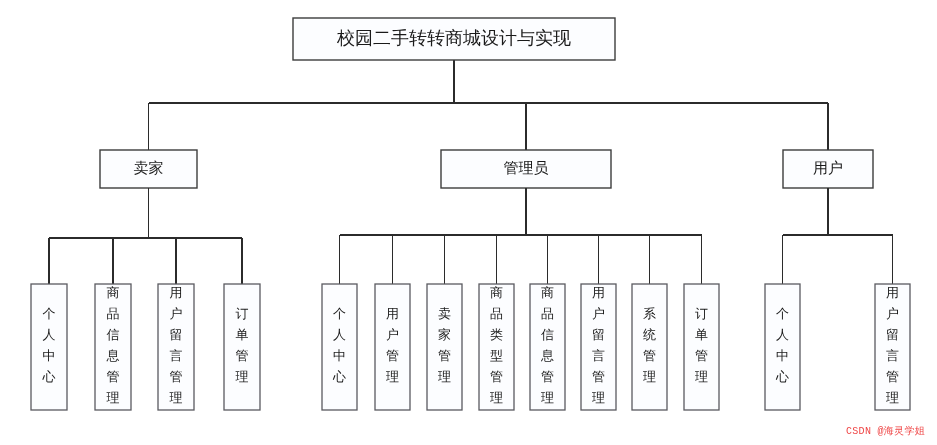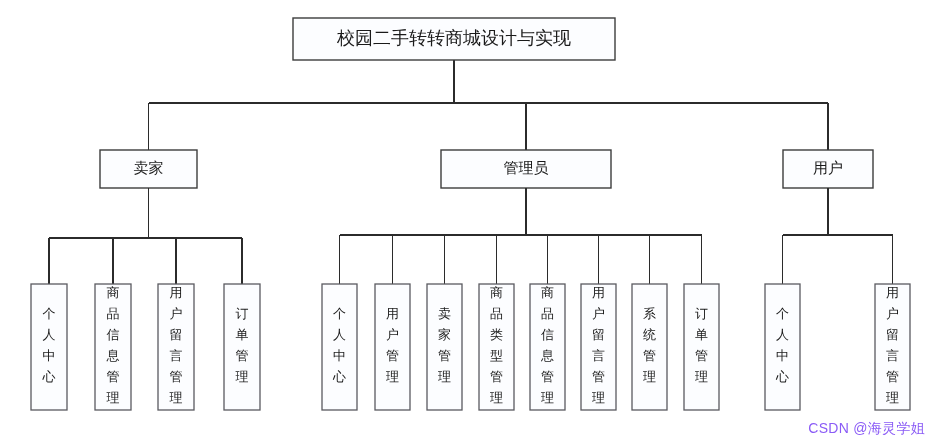--- a/index.html
+++ b/index.html
@@ -48,23 +48,23 @@
   .connector {
     stroke: #2b2b2b;
     stroke-width: 1.3;
     fill: none;
     shape-rendering: crispEdges;
   }
   .watermark {
     position: absolute;
     right: 12px;
     bottom: 7px;
-    font-family: Liberation Sans, sans-serif;
-    font-size: 14px;
-    color: #8b5cf6;
+    font-family: Liberation Mono, monospace;
+    font-size: 10px;
+    color: #ef4444;
     letter-spacing: 0.3px;
     white-space: nowrap;
     user-select: none;
   }
 </style>
 </head>
 <body>
 
 <svg id="canvas" viewBox="0 0 937 445">
     <line x1="454" y1="60" x2="454" y2="103" class="connector"></line>

